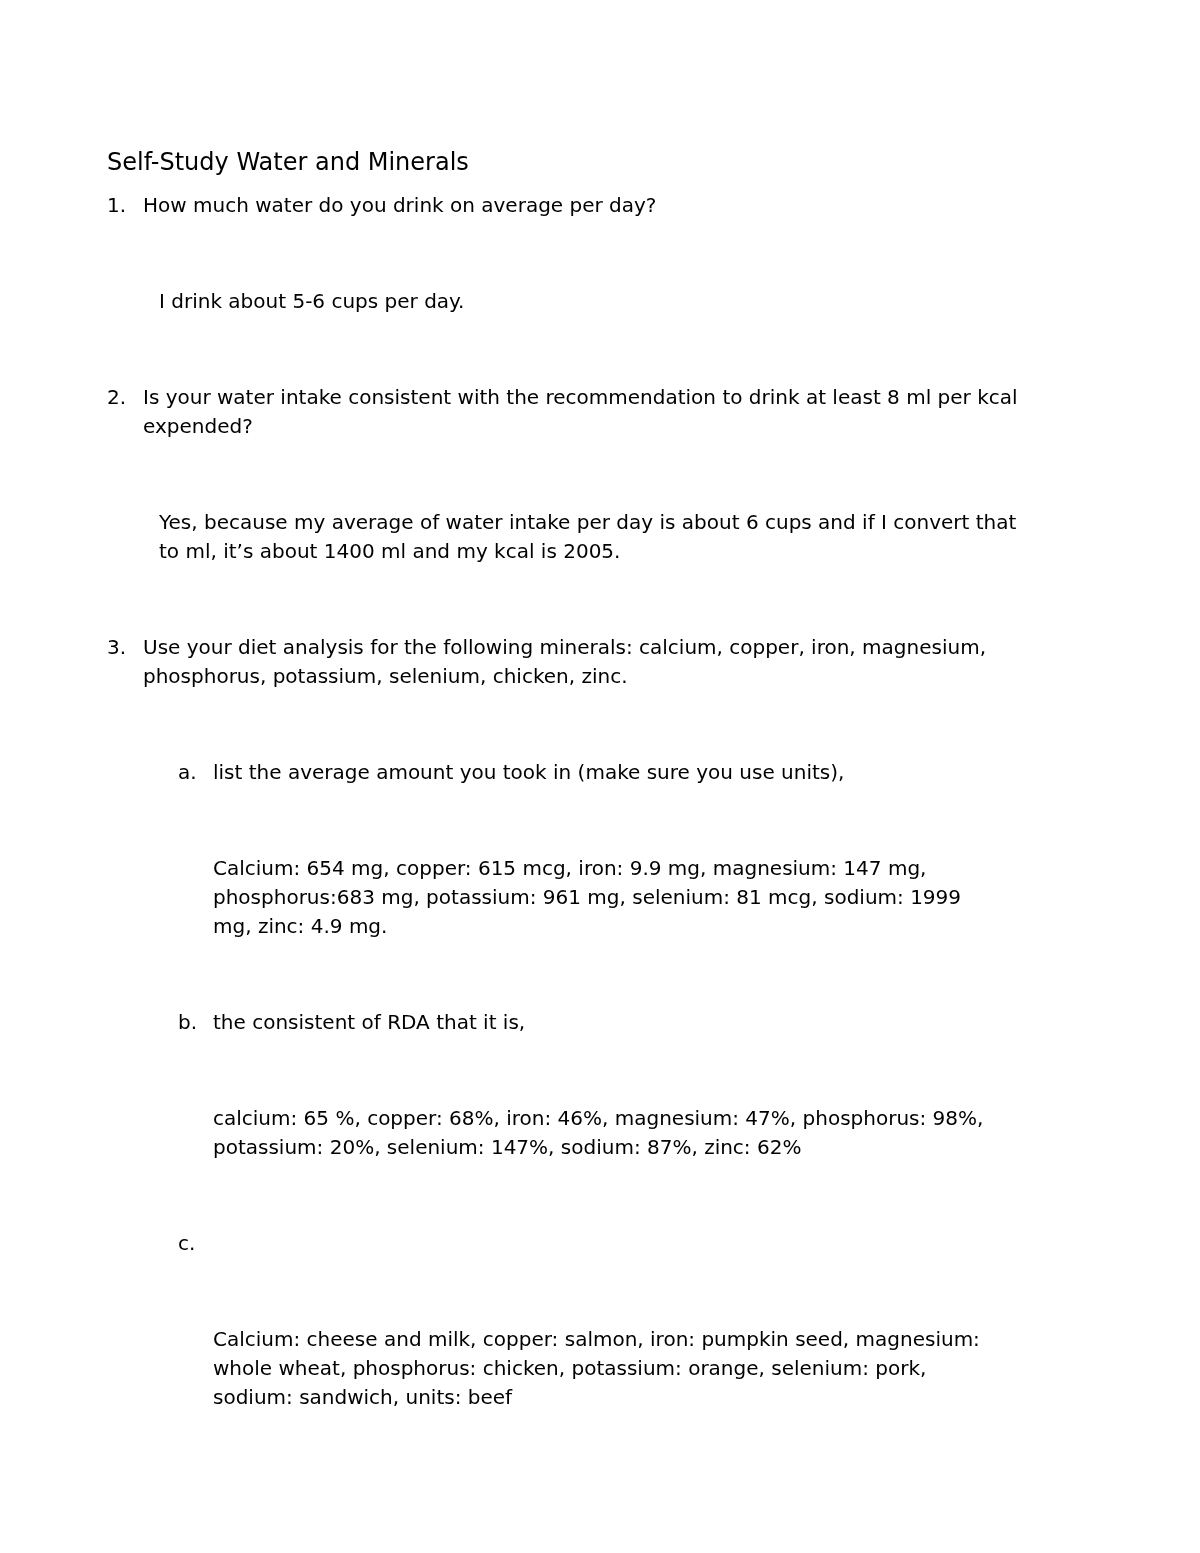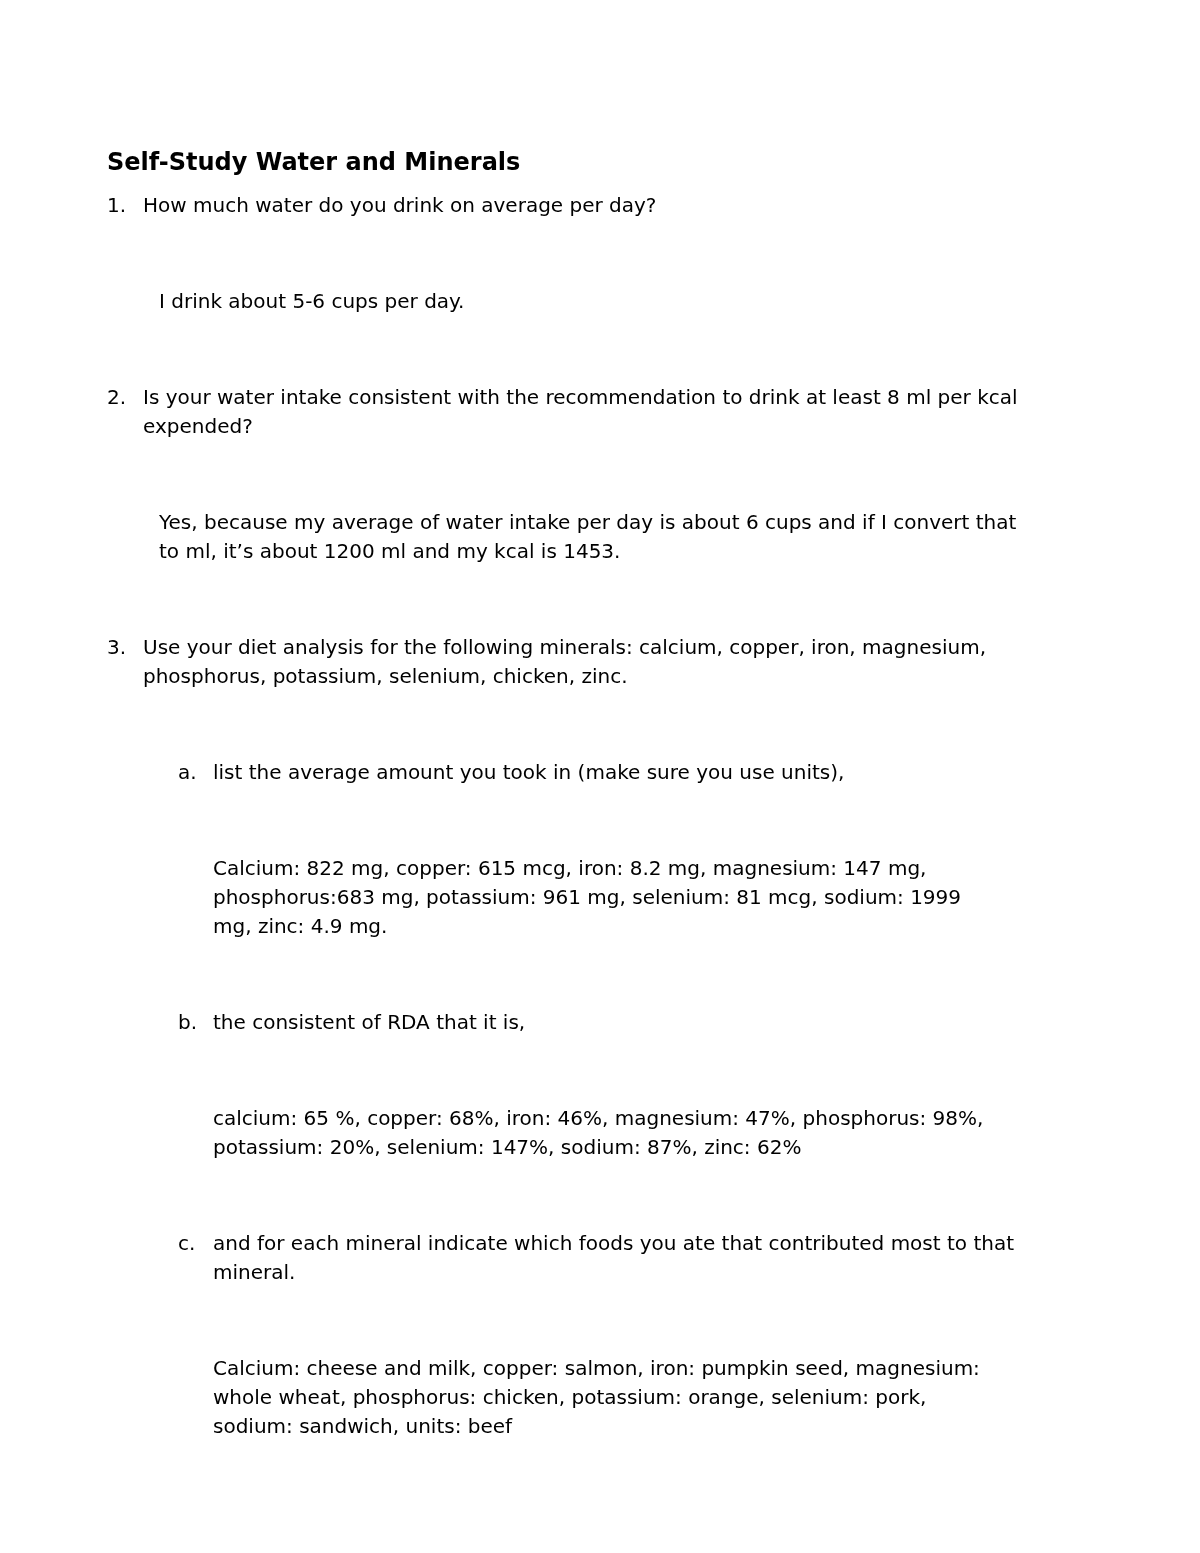--- a/index.html
+++ b/index.html
@@ -15,21 +15,21 @@
   }
   .page {
     width: 1200px;
     height: 1553px;
     padding: 145px 90px 0 107px;
     background: #ffffff;
   }
   .doc-title {
     font-size: 24px;
     line-height: 34px;
-    font-weight: bold;
+    font-weight: normal;
     margin-bottom: 12px;
   }
   .q-row {
     display: flex;
     align-items: flex-start;
     margin-bottom: 67px;
   }
   .q-num {
     width: 36px;
     flex-shrink: 0;
@@ -71,38 +71,37 @@
   <div class="q-row">
     <span class="q-num">1.</span>
     <span class="q-text">How much water do you drink on average per day?</span>
   </div>
   <p class="answer">I drink about 5-6 cups per day.</p>
 
   <div class="q-row">
     <span class="q-num">2.</span>
     <span class="q-text">Is your water intake consistent with the recommendation to drink at least 8 ml per kcal expended?</span>
   </div>
-  <p class="answer">Yes, because my average of water intake per day is about 6 cups and if I convert that to ml, it’s about 1200 ml and my kcal is 1453.</p>
+  <p class="answer">Yes, because my average of water intake per day is about 6 cups and if I convert that to ml, it’s about 1400 ml and my kcal is 2005.</p>
 
   <div class="q-row">
     <span class="q-num">3.</span>
     <span class="q-text">Use your diet analysis for the following minerals: calcium, copper, iron, magnesium, phosphorus, potassium, selenium, chicken, zinc.</span>
   </div>
 
   <div class="sub-row">
     <span class="sub-letter">a.</span>
     <span class="sub-text">list the average amount you took in (make sure you use units),</span>
   </div>
-  <p class="sub-answer">Calcium: 822 mg, copper: 615 mcg, iron: 8.2 mg, magnesium: 147 mg, phosphorus:683 mg, potassium: 961 mg, selenium: 81 mcg, sodium: 1999 mg, zinc: 4.9 mg.</p>
+  <p class="sub-answer">Calcium: 654 mg, copper: 615 mcg, iron: 9.9 mg, magnesium: 147 mg, phosphorus:683 mg, potassium: 961 mg, selenium: 81 mcg, sodium: 1999 mg, zinc: 4.9 mg.</p>
 
   <div class="sub-row">
     <span class="sub-letter">b.</span>
     <span class="sub-text">the consistent of RDA that it is,</span>
   </div>
   <p class="sub-answer">calcium: 65 %, copper: 68%, iron: 46%, magnesium: 47%, phosphorus: 98%, potassium: 20%, selenium: 147%, sodium: 87%, zinc: 62%</p>
 
   <div class="sub-row">
     <span class="sub-letter">c.</span>
-    <span class="sub-text">and for each mineral indicate which foods you ate that contributed most to that mineral.</span>
   </div>
   <p class="sub-answer">Calcium: cheese and milk, copper: salmon, iron: pumpkin seed, magnesium: whole wheat, phosphorus: chicken, potassium: orange, selenium: pork, sodium: sandwich, units: beef</p>
 
 </div>
 
 </body></html>

